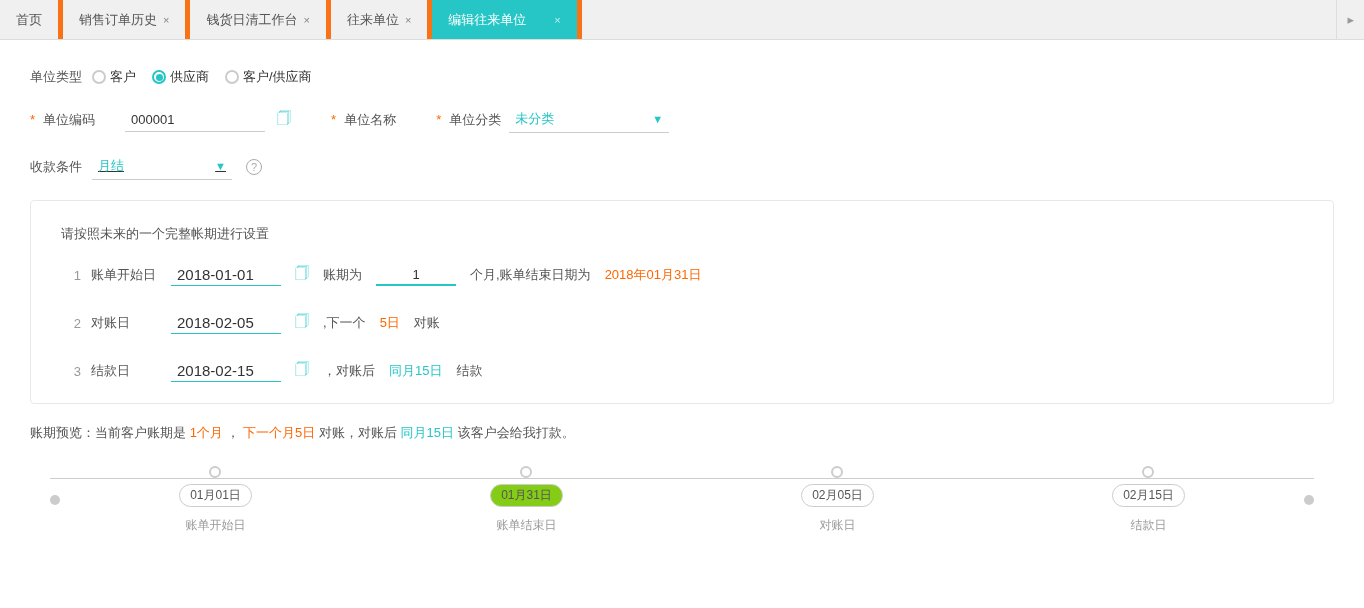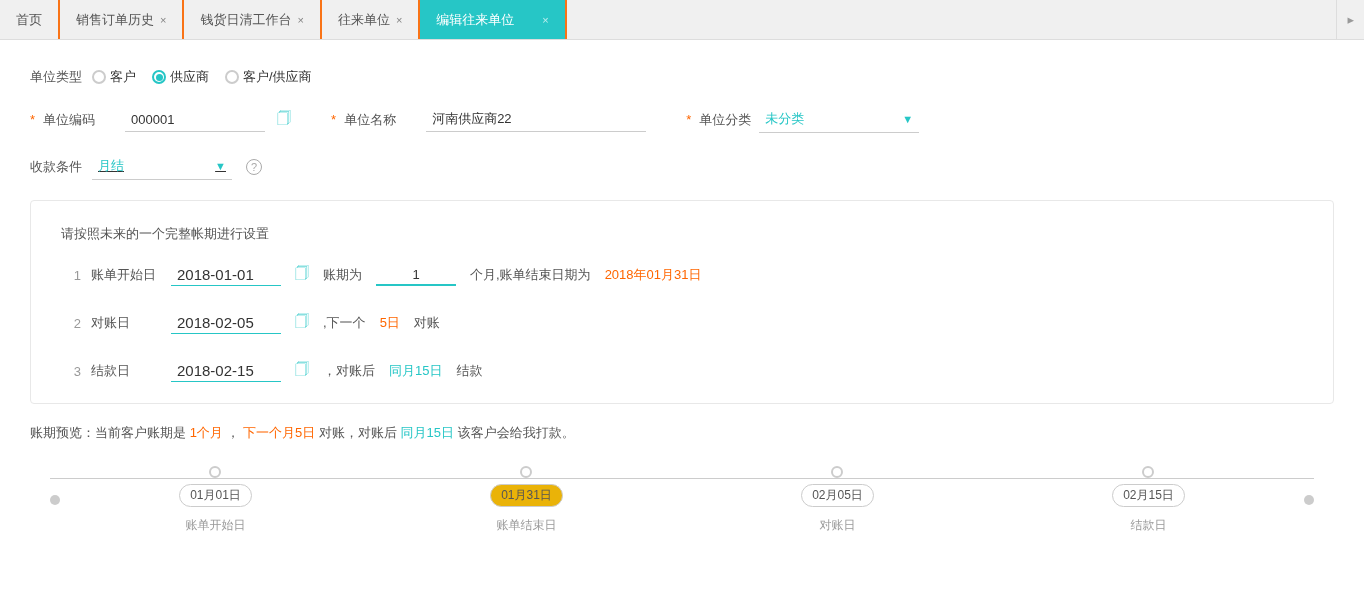--- a/index.html
+++ b/index.html
@@ -14,21 +14,21 @@
       height: 40px;
       position: relative;
     }
     .tab {
       display: flex;
       align-items: center;
       padding: 0 16px;
       cursor: pointer;
       font-size: 13px;
       color: #555;
-      border-right: 2px solid #f97316;
+      border-right: 5px solid #f97316;
       background: #f0f0f0;
       gap: 6px;
       white-space: nowrap;
     }
     .tab:first-child { border-left: none; }
     .tab.active {
       background: #26c6c6;
       color: #fff;
       gap: 28px;
     }
@@ -240,21 +240,20 @@
   <div class="form-row" style="gap:40px;">
     <div style="display:flex;align-items:center;gap:8px;">
       <span style="color:#f60;">*</span>
       <span class="form-label">单位编码</span>
       <input class="form-input" type="text" value="000001" style="">
       <span class="calendar-icon">🗍</span>
     </div>
     <div style="display:flex;align-items:center;gap:8px;">
       <span style="color:#f60;">*</span>
       <span class="form-label">单位名称</span>
-      <input class="form-input wide" type="text" value="河南供应商22" style="">
     </div>
     <div style="display:flex;align-items:center;gap:8px;">
       <span style="color:#f60;">*</span>
       <span class="form-label">单位分类</span>
       <div class="dropdown-wrapper">
         <span class="dropdown-value">未分类</span>
         <span class="dropdown-arrow">▼</span>
       </div>
     </div>
   </div>
@@ -319,21 +318,21 @@
       <div style="width:10px; height:10px; border-radius:50%; background:#ccc; flex-shrink:0; z-index:1;"></div>
       <div style="flex:1; display:flex; justify-content:space-around; align-items:flex-start; z-index:1; padding-top:0;">
 
       <div style="display: flex; flex-direction: column; align-items: center; gap: 6px;">
             <div style="width: 12px; height: 12px; border-radius: 50%; border: 2px solid rgb(204, 204, 204); background: rgb(255, 255, 255); z-index: 1;"></div>
             <div style="border: 1px solid rgb(204, 204, 204); border-radius: 12px; padding: 2px 10px; font-size: 12px; color: rgb(85, 85, 85); background: rgb(255, 255, 255); white-space: nowrap;">01月01日</div>
             <div style="font-size: 12px; color: rgb(153, 153, 153); margin-top: 4px;">账单开始日</div>
           </div>
           <div style="display: flex; flex-direction: column; align-items: center; gap: 6px;">
             <div style="width: 12px; height: 12px; border-radius: 50%; border: 2px solid rgb(204, 204, 204); background: rgb(255, 255, 255); z-index: 1;"></div>
-            <div style="border: 1px solid rgb(204, 204, 204); border-radius: 12px; padding: 2px 10px; font-size: 12px; color: rgb(85, 85, 85); background: #eab308; white-space: nowrap;">01月31日</div>
+            <div style="border: 1px solid rgb(204, 204, 204); border-radius: 12px; padding: 2px 10px; font-size: 12px; color: rgb(85, 85, 85); background: #84cc16; white-space: nowrap;">01月31日</div>
             <div style="font-size: 12px; color: rgb(153, 153, 153); margin-top: 4px;">账单结束日</div>
           </div>
           <div style="display: flex; flex-direction: column; align-items: center; gap: 6px;">
             <div style="width: 12px; height: 12px; border-radius: 50%; border: 2px solid rgb(204, 204, 204); background: rgb(255, 255, 255); z-index: 1;"></div>
             <div style="border: 1px solid rgb(204, 204, 204); border-radius: 12px; padding: 2px 10px; font-size: 12px; color: rgb(85, 85, 85); background: rgb(255, 255, 255); white-space: nowrap;">02月05日</div>
             <div style="font-size: 12px; color: rgb(153, 153, 153); margin-top: 4px;">对账日</div>
           </div>
           <div style="display: flex; flex-direction: column; align-items: center; gap: 6px;">
             <div style="width: 12px; height: 12px; border-radius: 50%; border: 2px solid rgb(204, 204, 204); background: rgb(255, 255, 255); z-index: 1;"></div>
             <div style="border: 1px solid rgb(204, 204, 204); border-radius: 12px; padding: 2px 10px; font-size: 12px; color: rgb(85, 85, 85); background: rgb(255, 255, 255); white-space: nowrap;">02月15日</div>

